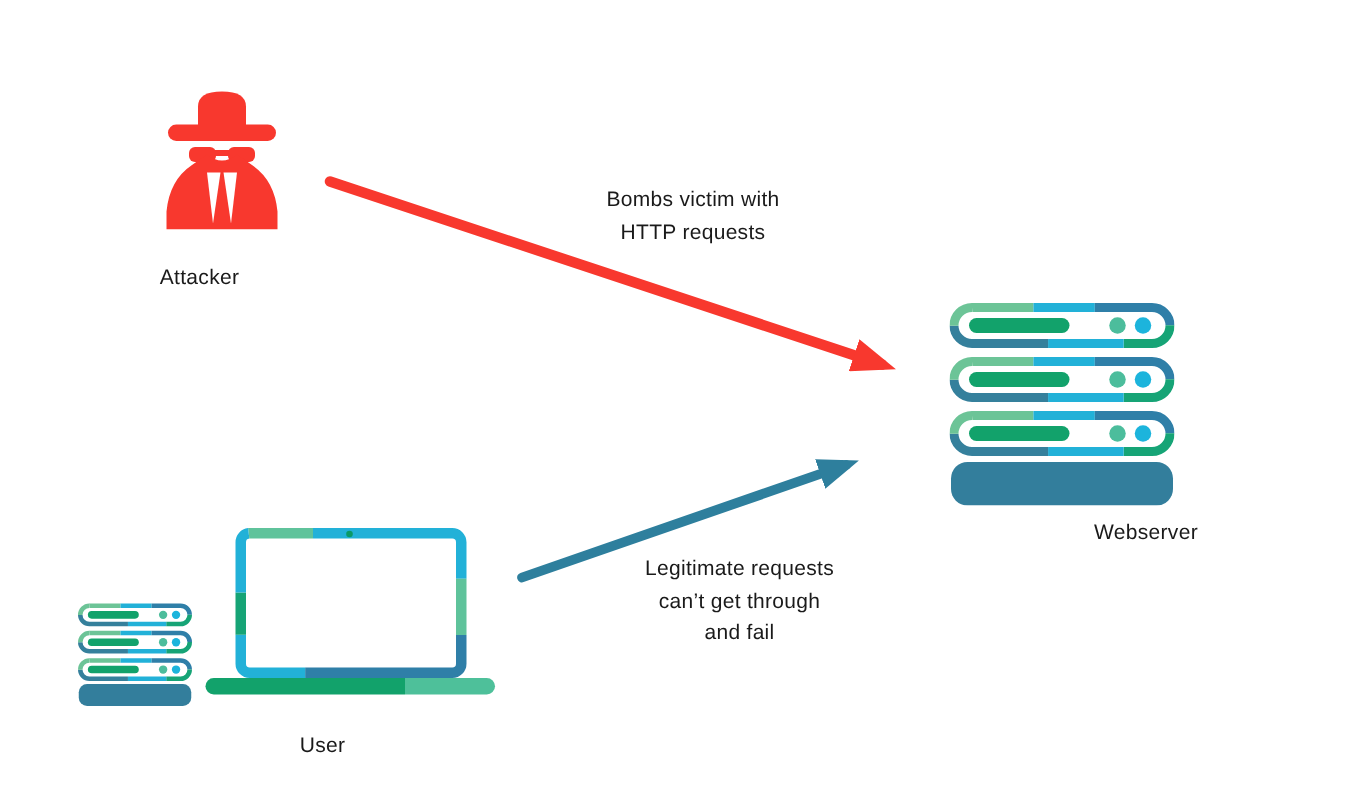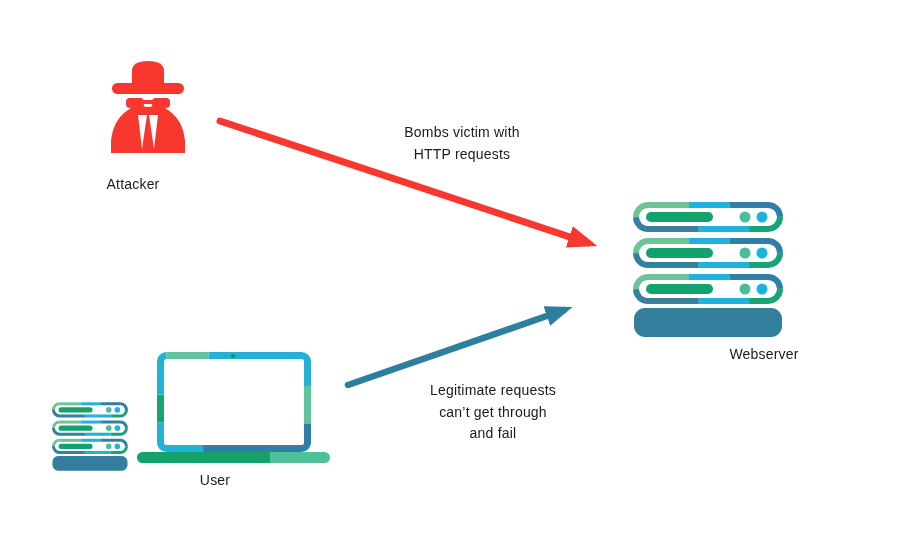--- a/index.html
+++ b/index.html
@@ -167,19 +167,19 @@
     </svg>
   </div>
 
   <div class="label" style="left:133px;top:174px;">Attacker</div>
 
   <div class="label" style="left:462px;top:122px;">Bombs victim with
 HTTP requests</div>
 
   <div class="label" style="left:718px;top:344px;margin-left:46px;">Webserver</div>
 
-  <div class="label" style="left:493px;top:380px;">Legitimate requests
+  <div class="label" style="left:493px;top:368px;">Legitimate requests
 can’t get through
 and fail</div>
 
-  <div class="label" style="left:215px;top:470px;">User</div>
+  <div class="label" style="left:215px;top:486px;">User</div>
 
 </div>
 
 </body></html>

